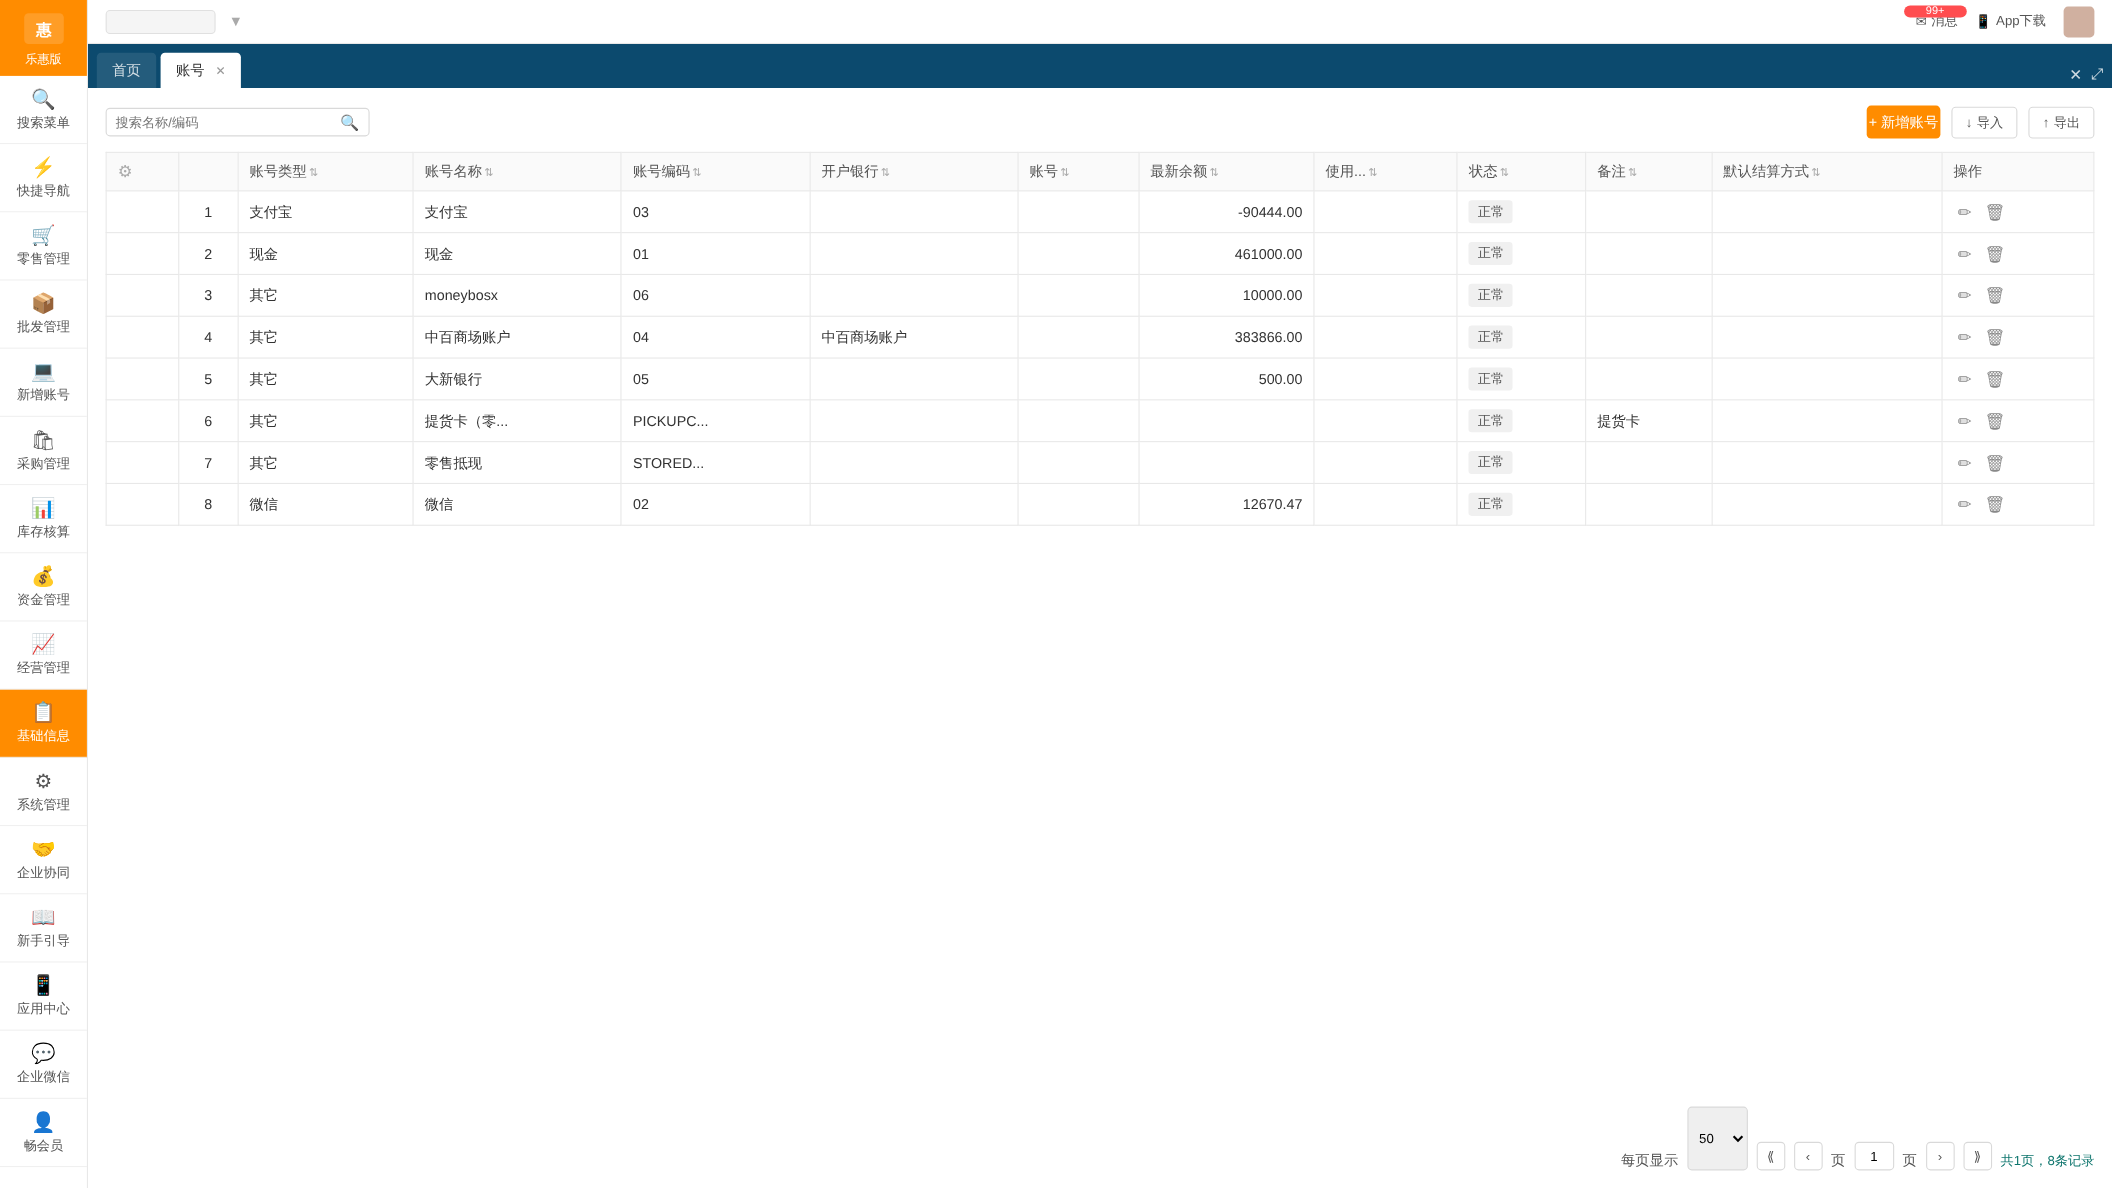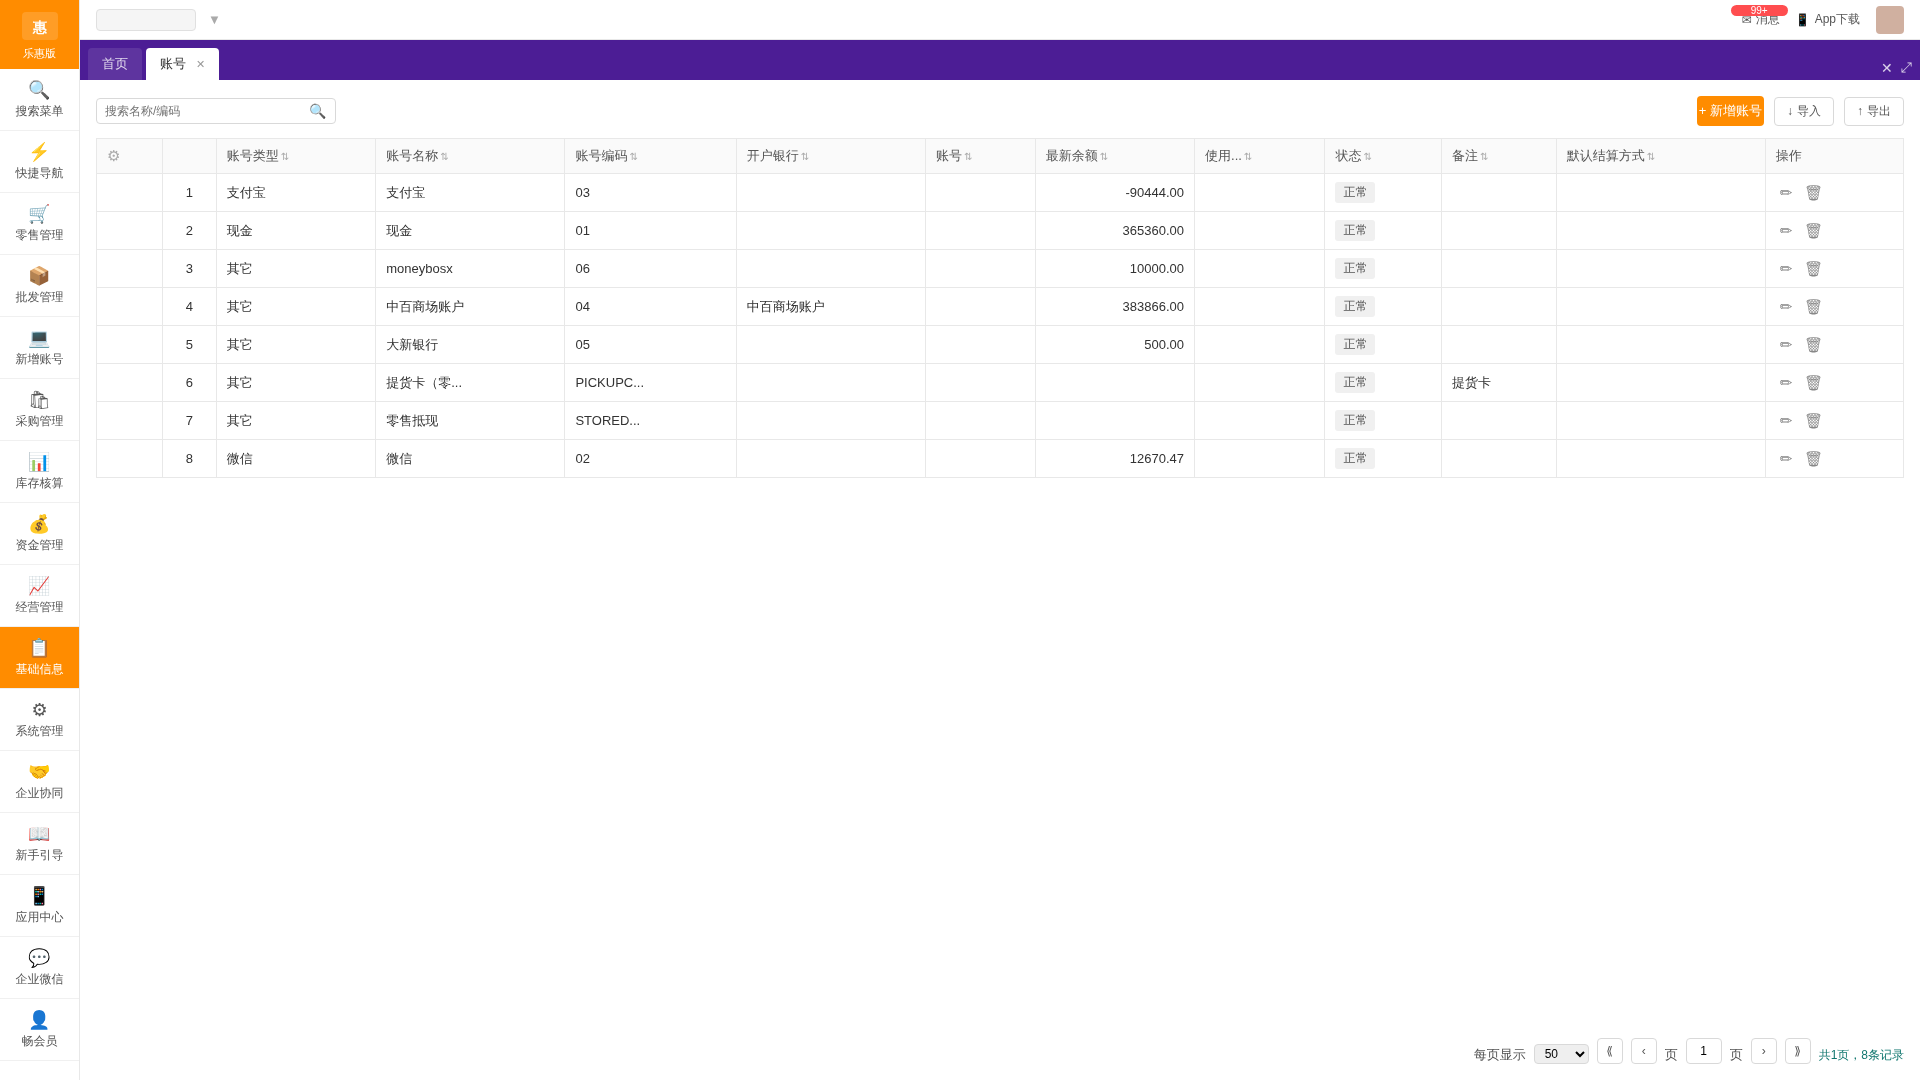--- a/index.html
+++ b/index.html
@@ -122,21 +122,21 @@
       width: 28px;
       height: 28px;
       border-radius: 4px;
       background: #d0b0a0;
       cursor: pointer;
     }
 
     
     .tab-bar {
       height: 40px;
-      background: #4c1d95;
+      background: #0c4a6e;
       display: flex;
       align-items: flex-end;
       padding: 0 8px;
       flex-shrink: 0;
     }
     .tab {
       height: 32px;
       padding: 0 14px;
       display: flex;
       align-items: center;
@@ -288,21 +288,21 @@
       justify-content: flex-end;
       gap: 8px;
       padding: 12px 0 0;
       font-size: 13px;
       color: #555;
       margin-top: auto;
     }
     .page-size-select {
       border: 1px solid #d9d9d9;
       border-radius: 4px;
-      padding: 1px 6px;
+      padding: 20px 6px;
       font-size: 12px;
       cursor: pointer;
     }
     .page-btn {
       width: 26px;
       height: 26px;
       border: 1px solid #d9d9d9;
       border-radius: 4px;
       background: #fff;
       display: flex;
@@ -495,21 +495,21 @@
     </td>
   </tr>
           <tr>
     <td class="settings-col"></td>
     <td class="row-num">2</td>
     <td>现金</td>
     <td>现金</td>
     <td>01</td>
     <td></td>
     <td></td>
-    <td class="num">365360.00</td>
+    <td class="num">461000.00</td>
     <td></td>
     <td><span class="status-badge">正常</span></td>
     <td></td>
     <td></td>
     <td>
       <button class="action-btn" title="编辑">✏</button>
       <button class="action-btn" title="删除">🗑</button>
     </td>
   </tr>
           <tr>

